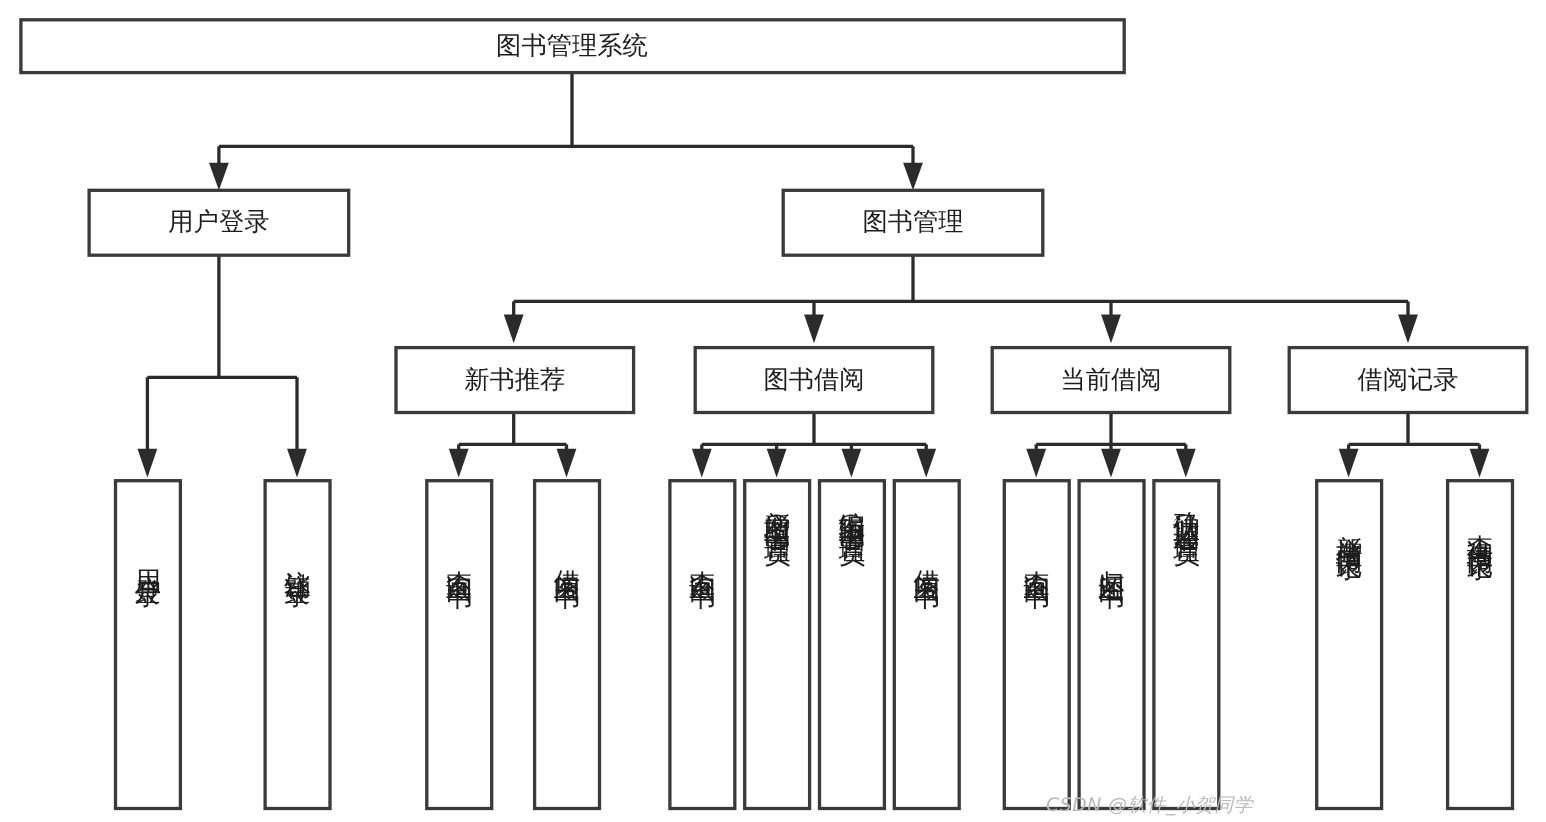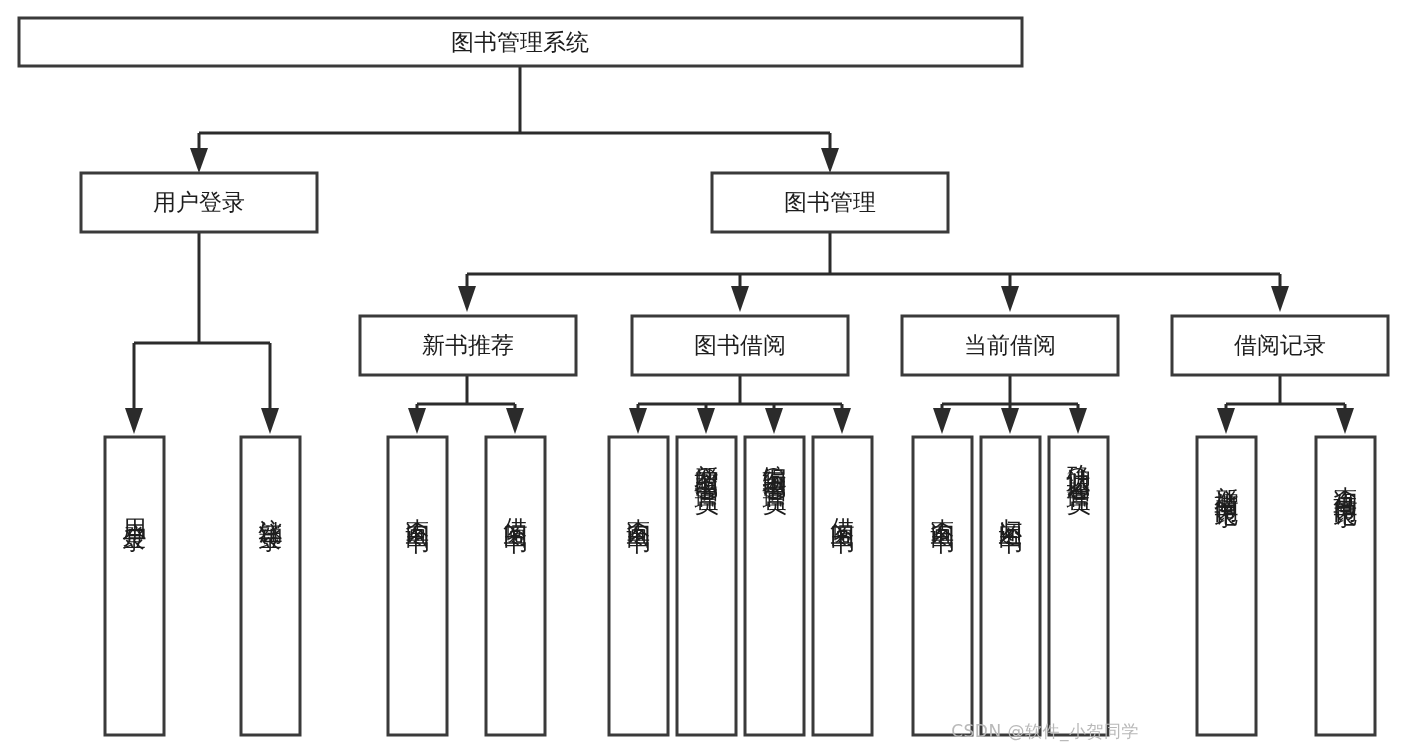--- a/index.html
+++ b/index.html
@@ -75,20 +75,21 @@
   }
   .watermark {
     position: absolute;
     right: 8px;
     bottom: 4px;
     font-family: "DejaVu Sans", "Liberation Sans", sans-serif;
     font-size: 17px;
     color: #b9b9b9;
     letter-spacing: 0.5px;
     white-space: nowrap;
+    font-style: italic;
   }
 </style>
 </head>
 <body>
 
 <div id="diagram-root">
 
   <svg class="diagram-canvas" viewBox="0 0 1405 747" xmlns="http://www.w3.org/2000/svg">
 
     <defs>

